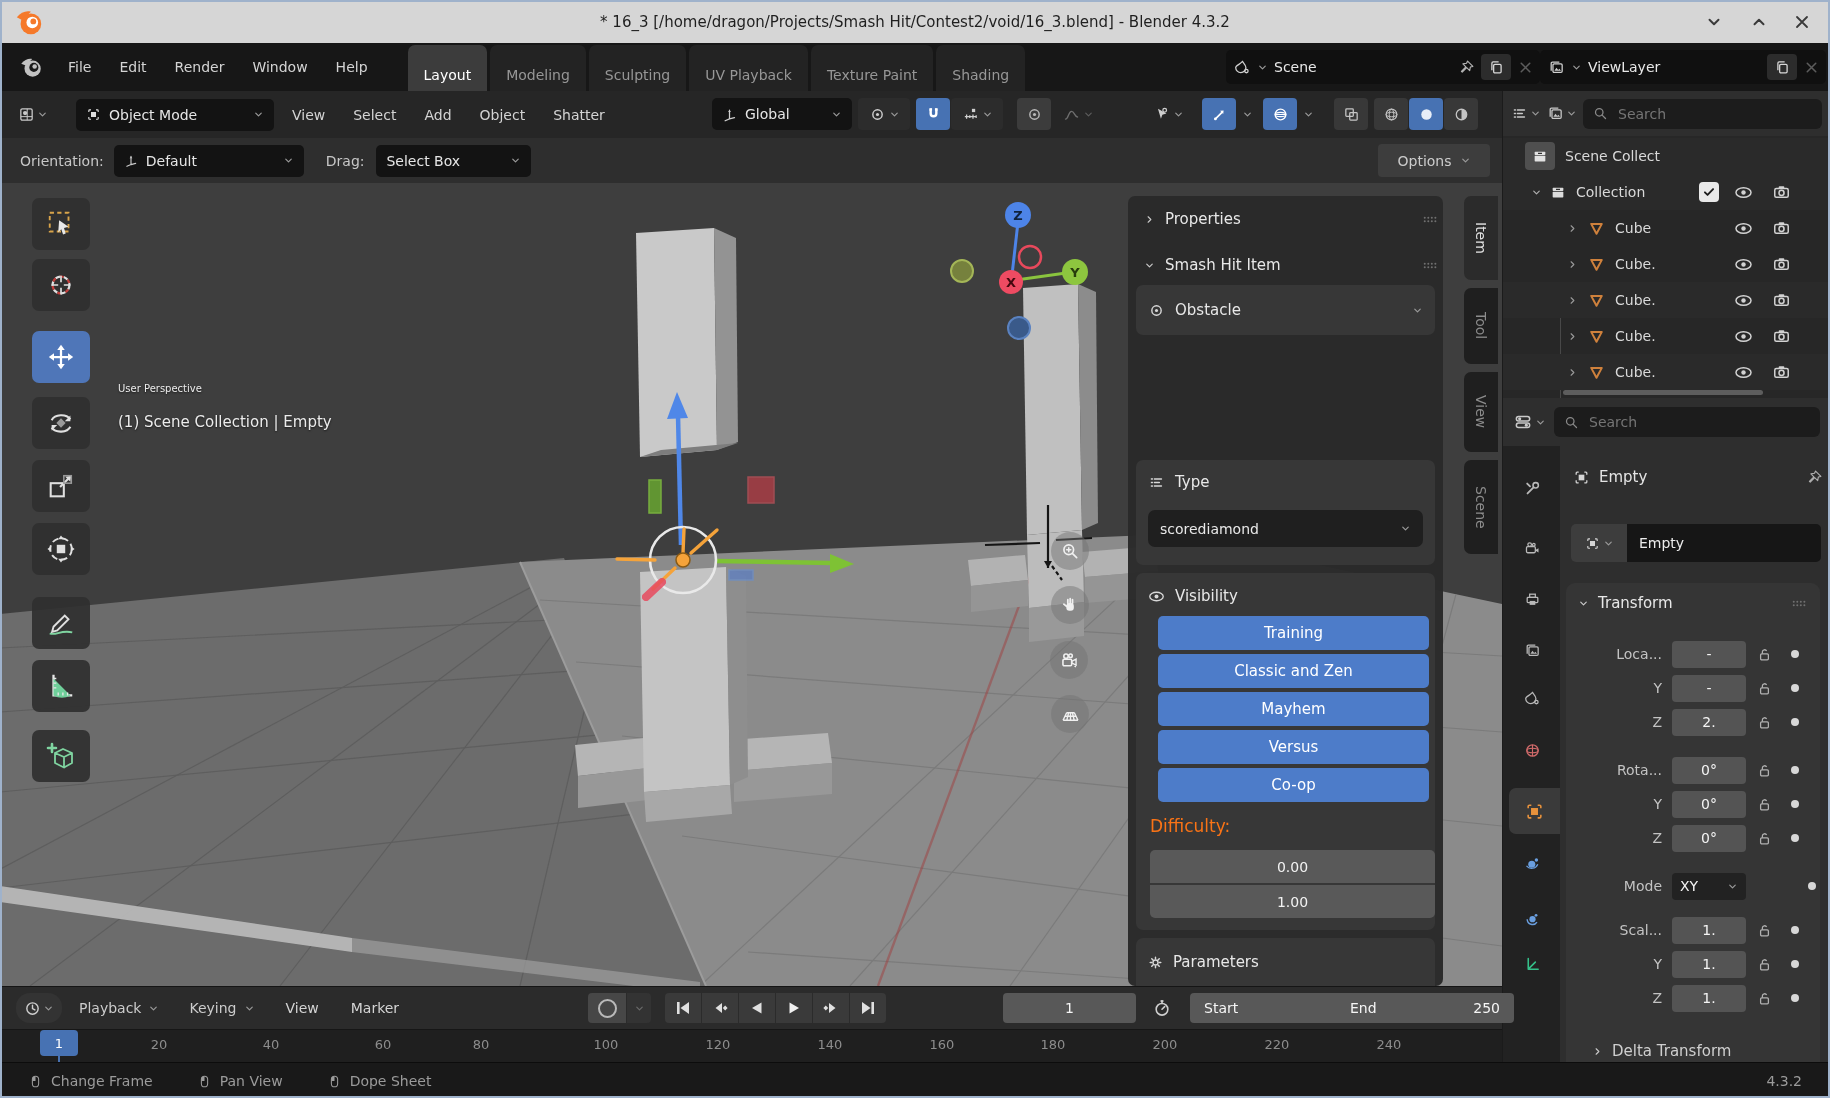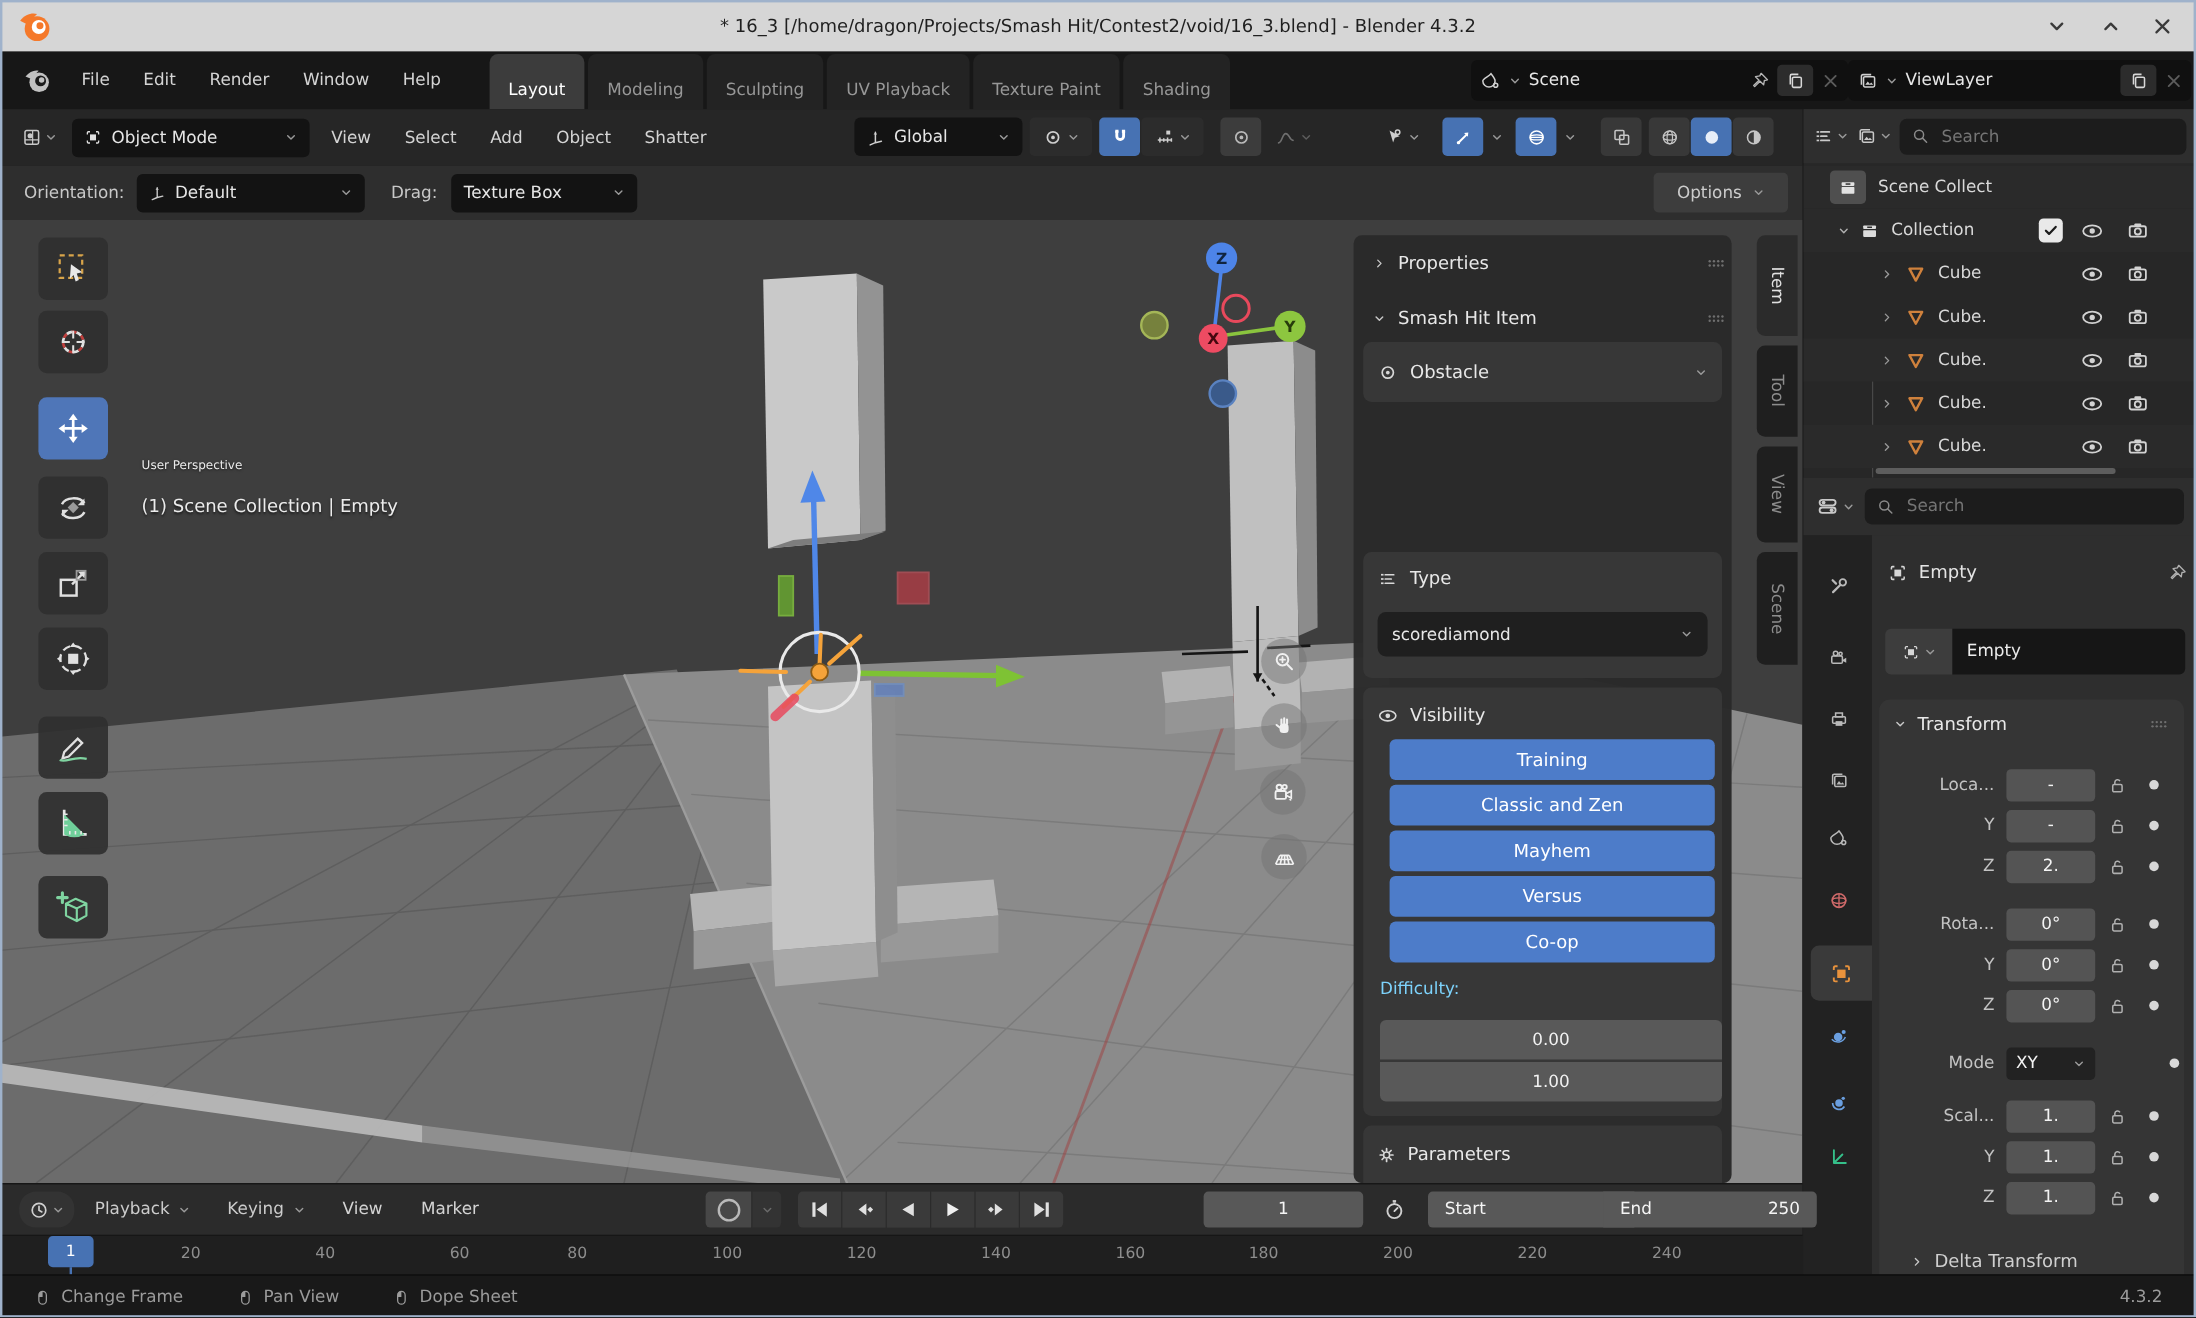--- a/index.html
+++ b/index.html
@@ -392,21 +392,21 @@
   <div id="vheader" class="abs">
     <div class="row" style="height:100%;padding-left:18px">
       <div class="row" style="gap:2px">
         <svg class="ic" style="color:#c9c9c9">
             <use href="#i-editor3d"></use>
           </svg>
         <svg class="chev">
             <use href="#i-chev"></use>
           </svg>
       </div>
-      <div class="dd" style="margin-left:12px;width:178px">
+      <div class="dd" style="margin-left:28px;width:178px">
         <svg class="ic" style="color:#e0e0e0;width:15px;height:15px">
             <use href="#i-modeobj"></use>
           </svg>
         <span style="flex:1">Object Mode</span>
         <svg class="chev">
             <use href="#i-chev"></use>
           </svg>
       </div>
       <div class="row" style="margin-left:4px">
         <div class="menu">View</div>
@@ -531,21 +531,21 @@
       <svg class="ic" style="color:#c9c9c9;width:14px">
           <use href="#i-orient"></use>
         </svg>
       <span style="flex:1">Default</span>
       <svg class="chev">
           <use href="#i-chev"></use>
         </svg>
     </div>
     <span style="margin-left:22px;color:#c8c8c8">Drag:</span>
     <div class="dd" style="margin-left:12px;width:135px;height:32px">
-      <span style="flex:1">Texture Box</span>
+      <span style="flex:1">Select Box</span>
       <svg class="chev">
           <use href="#i-chev"></use>
         </svg>
     </div>
     <div class="hbtn abs" style="left:1378px;top:6px;width:112px;height:33px;background:#3d3d3d;gap:8px">
       <span>Options</span>
       <svg class="chev">
           <use href="#i-chev"></use>
         </svg>
     </div>
@@ -800,21 +800,21 @@
           <svg class="ic" style="color:#d8d8d8">
               <use href="#i-eye"></use>
             </svg>
           <span style="flex:1">Visibility</span>
         </div>
         <div class="togglebtn" style="top:43px">Training</div>
         <div class="togglebtn" style="top:81px">Classic and Zen</div>
         <div class="togglebtn" style="top:119px">Mayhem</div>
         <div class="togglebtn" style="top:157px">Versus</div>
         <div class="togglebtn" style="top:195px">Co-op</div>
-        <div class="abs" style="left:14px;top:243px;color:#7dd3fc;font-size:14px">Difficulty:</div>
+        <div class="abs" style="left:14px;top:243px;color:#f97316;font-size:17px">Difficulty:</div>
         <div class="valfield" style="top:277px;border-radius:5px 5px 0 0">0.00</div>
         <div class="valfield" style="top:312px;border-radius:0 0 5px 5px">1.00</div>
       </div>
 
       <div class="sblock" style="top:742px;height:60px">
         <div class="shead" style="height:48px">
           <svg class="ic" style="color:#d8d8d8;width:15px">
               <use href="#i-gear"></use>
             </svg>
           <span style="flex:1">Parameters</span>

